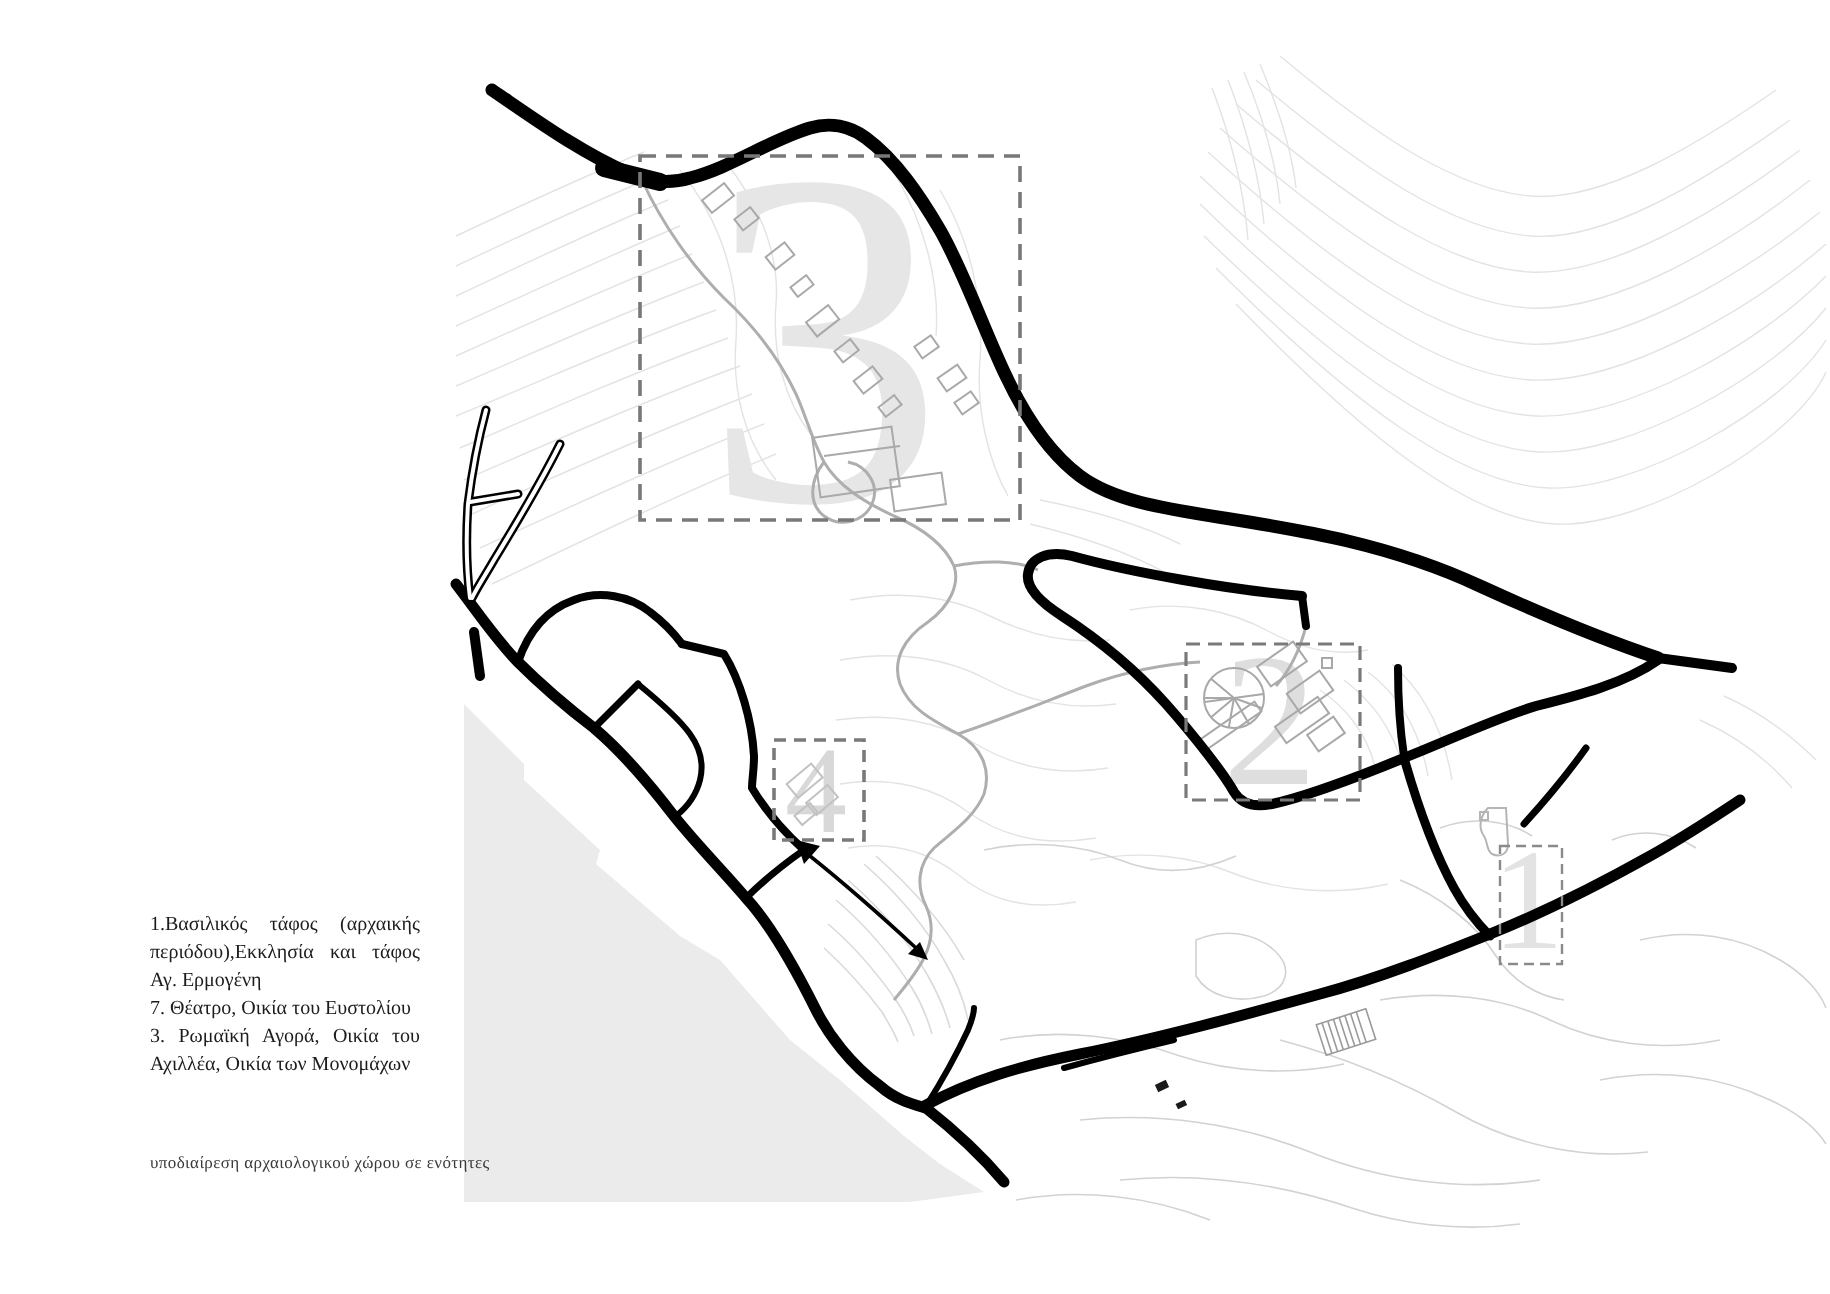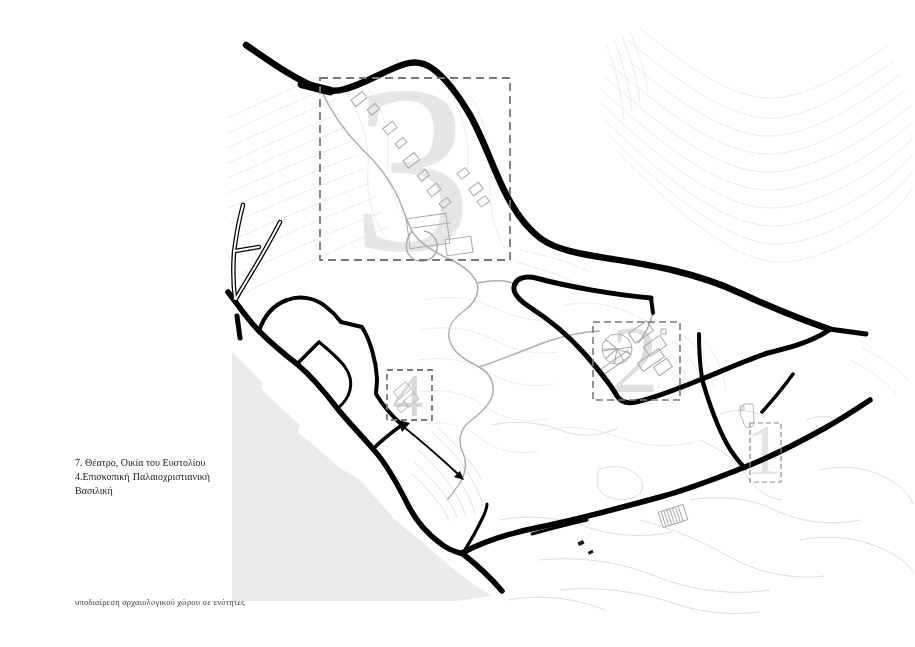--- a/index.html
+++ b/index.html
@@ -2,21 +2,21 @@
 <html><head>
 <meta charset="utf-8">
 <style>
   html,body{margin:0;padding:0;background:#fff;}
   .page{position:relative;width:915px;height:647px;background:#fff;overflow:hidden;
         font-family:"Liberation Serif",serif;}
   .map-svg{position:absolute;left:0;top:0;}
   .legend{position:absolute;left:75px;top:456px;width:135px;color:#1c1c1c;
           font-size:10px;line-height:14px;text-align:justify;}
   .legend p{margin:0;}
-  .caption{position:absolute;left:75px;top:597px;font-size:8.5px;color:#3a3a3a;letter-spacing:.2px;}
+  .caption{position:absolute;left:75px;top:576px;font-size:8.5px;color:#3a3a3a;letter-spacing:.2px;}
   .zone-num{font-family:"Liberation Serif",serif;}
 </style>
 </head>
 <body>
 
 <div class="page">
 
 <svg class="map-svg" width="915" height="647" viewBox="0 0 915 647">
 
   <g fill="none" stroke="#e3e3e3" stroke-width="0.7">
@@ -214,19 +214,20 @@
 
   <g fill="none">
     <rect x="320" y="78" width="190" height="182" stroke="#787878" stroke-width="1.8" stroke-dasharray="8 5"></rect>
     <rect x="593" y="322" width="87" height="78" stroke="#7a7a7a" stroke-width="1.6" stroke-dasharray="7 4"></rect>
     <rect x="387" y="370" width="45" height="50" stroke="#7a7a7a" stroke-width="1.8" stroke-dasharray="6 4"></rect>
     <rect x="750" y="423" width="31" height="59" stroke="#8a8a8a" stroke-width="1.2" stroke-dasharray="5 3"></rect>
   </g>
 </svg>
 
 <div class="legend">
+  <p>1.Βασιλικός τάφος (αρχαικής περιόδου),Εκκλησία και τάφος Αγ. Ερμογένη</p>
   <p>7. Θέατρο, Οικία του Ευστολίου</p>
-  <p>4.Επισκοπική Παλαιοχριστιανική Βασιλική</p>
+  <p>3. Ρωμαϊκή Αγορά, Οικία του Αχιλλέα, Οικία των Μονομάχων</p>
 </div>
 
 <div class="caption">υποδιαίρεση αρχαιολογικού χώρου σε ενότητες</div>
 
 </div>
 
 </body></html>

